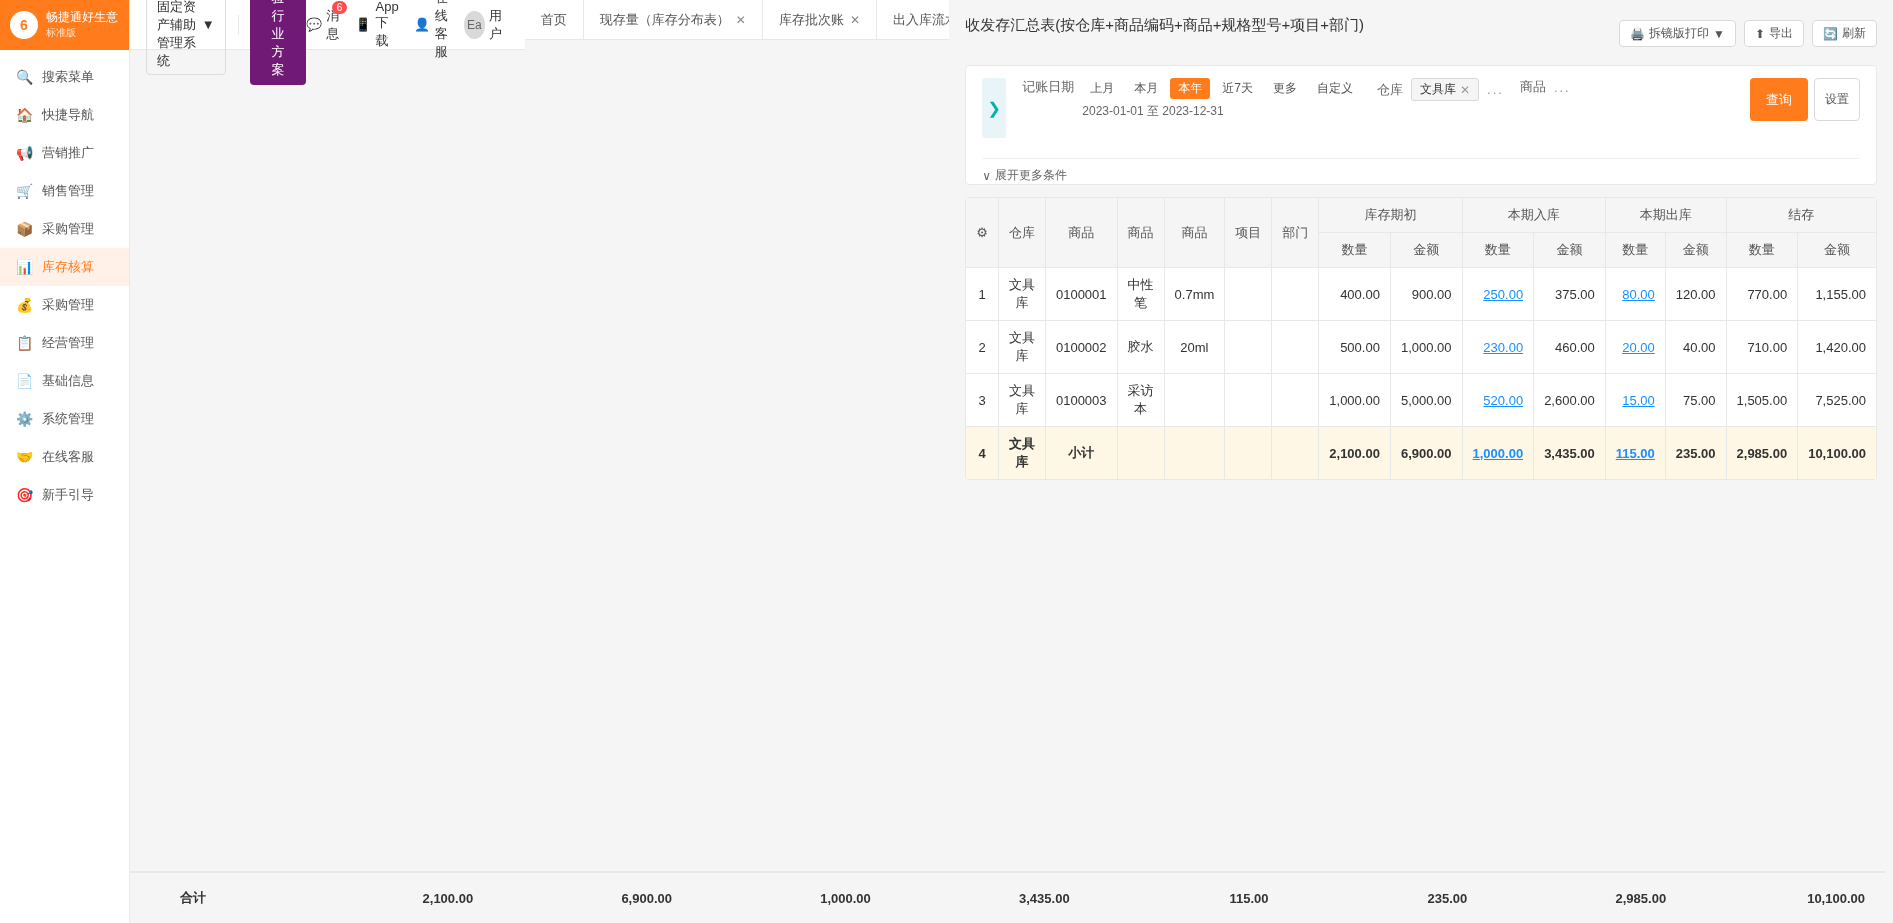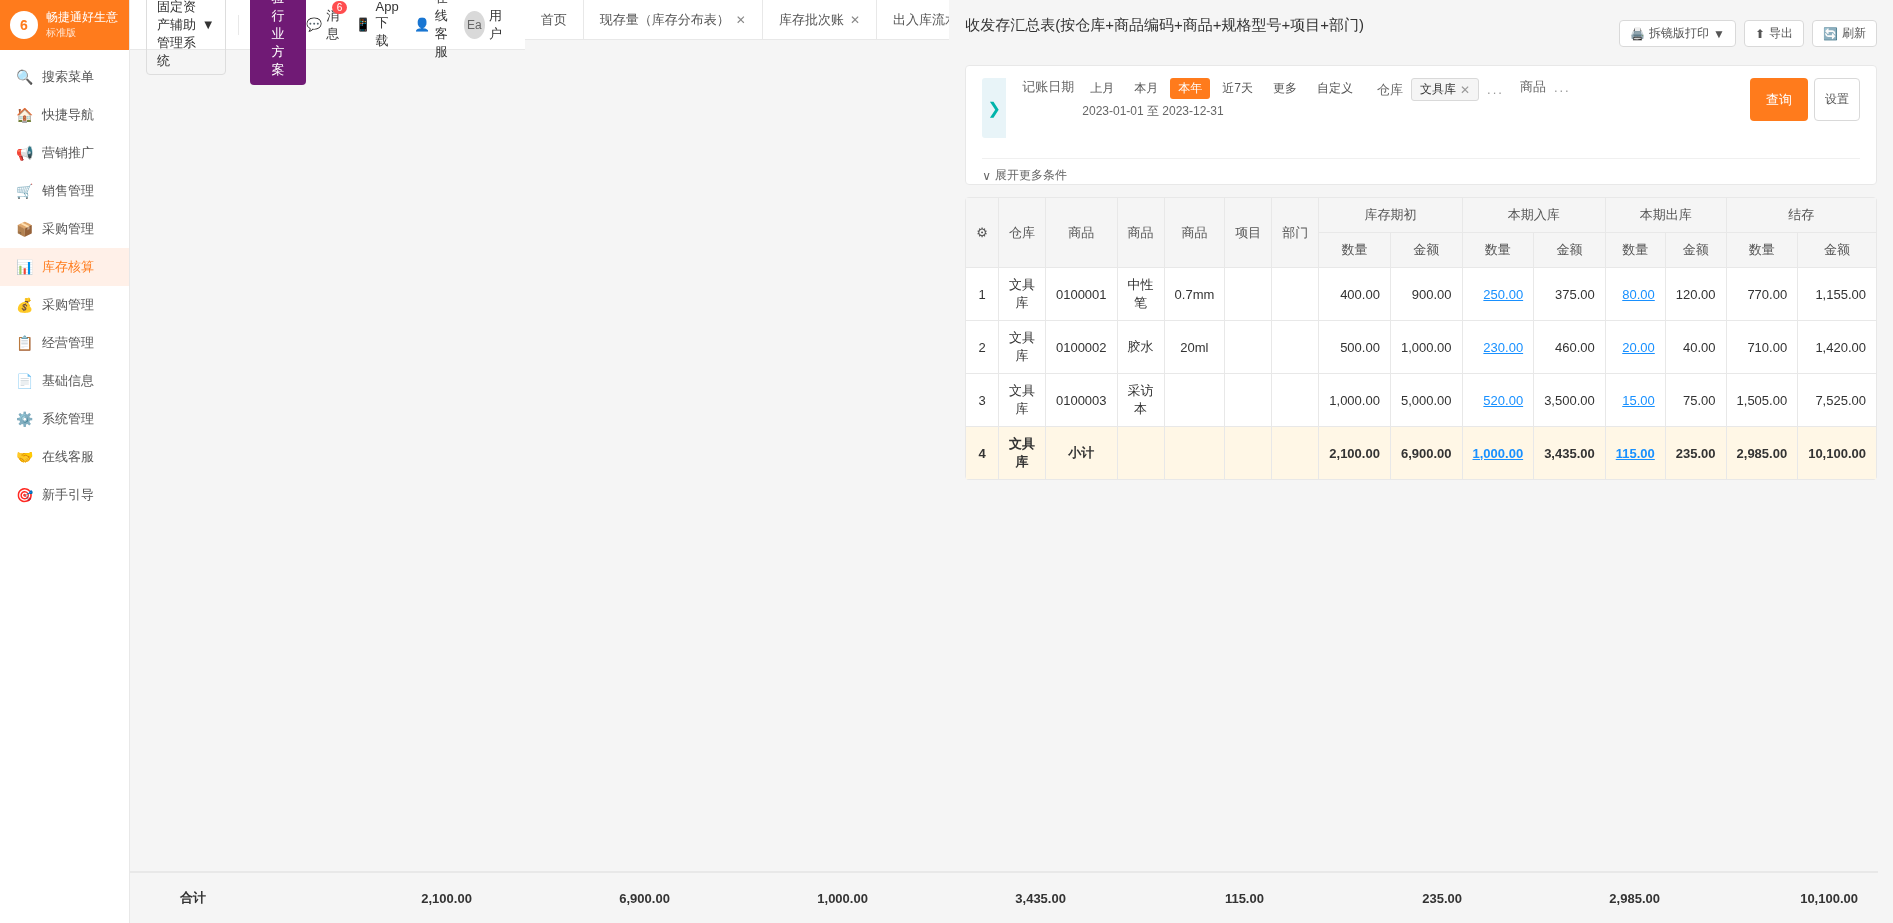--- a/index.html
+++ b/index.html
@@ -55,21 +55,21 @@
     .data-table { width: 100%; border-collapse: collapse; background: #fff; border: 1px solid #e8e8e8; font-size: 13px; }
     .data-table th { background: #f5f5f5; border: 1px solid #e8e8e8; padding: 8px 10px; text-align: center; color: #555; font-weight: 500; white-space: nowrap; }
     .data-table td { border: 1px solid #e8e8e8; padding: 8px 10px; text-align: center; color: #333; }
     .data-table .num-cell { text-align: right; }
     .data-table .link-cell { color: #1890ff; cursor: pointer; text-decoration: underline; }
     .data-table .subtotal-row td { background: #fff7e6; font-weight: bold; }
     .settings-col { width: 30px; }
     .table-container { margin-top: 12px; border-radius: 4px; overflow: hidden; }
 
     
-    .footer-total { background: #f5f5f5; border-top: 2px solid #e8e8e8; padding: 8px 10px; display: flex; align-items: center; font-weight: bold; font-size: 13px; position: fixed; bottom: 0; left: 130px; right: 15px; }
+    .footer-total { background: #f5f5f5; border-top: 2px solid #e8e8e8; padding: 8px 10px; display: flex; align-items: center; font-weight: bold; font-size: 13px; position: fixed; bottom: 0; left: 130px; right: 8px; }
 
     .header-right-section { display: flex; align-items: center; gap: 16px; }
     
     .filter-section { background: #fff; border: 1px solid #e8e8e8; border-radius: 4px; padding: 12px 16px 0 16px; margin-bottom: 12px; }
     .filter-main-row { display: flex; align-items: flex-start; gap: 16px; padding-bottom: 12px; }
     
     .chevron-btn { background: #e8f4f8; border: none; width: 24px; height: 100%; min-height: 60px; cursor: pointer; color: #00b4aa; font-size: 16px; display: flex; align-items: center; justify-content: center; border-radius: 3px 0 0 3px; }
   </style>
 </head>
 <body>
@@ -333,21 +333,21 @@
             <td>3</td>
             <td>文具库</td>
             <td>0100003</td>
             <td>采访本</td>
             <td></td>
             <td></td>
             <td></td>
             <td class="num-cell">1,000.00</td>
             <td class="num-cell">5,000.00</td>
             <td class="num-cell link-cell">520.00</td>
-            <td class="num-cell">3,500.00</td>
+            <td class="num-cell">2,600.00</td>
             <td class="num-cell link-cell">15.00</td>
             <td class="num-cell">75.00</td>
             <td class="num-cell">1,505.00</td>
             <td class="num-cell">7,525.00</td>
           </tr>
 
           <tr class="subtotal-row">
             <td>4</td>
             <td>文具库</td>
             <td>小计</td>

